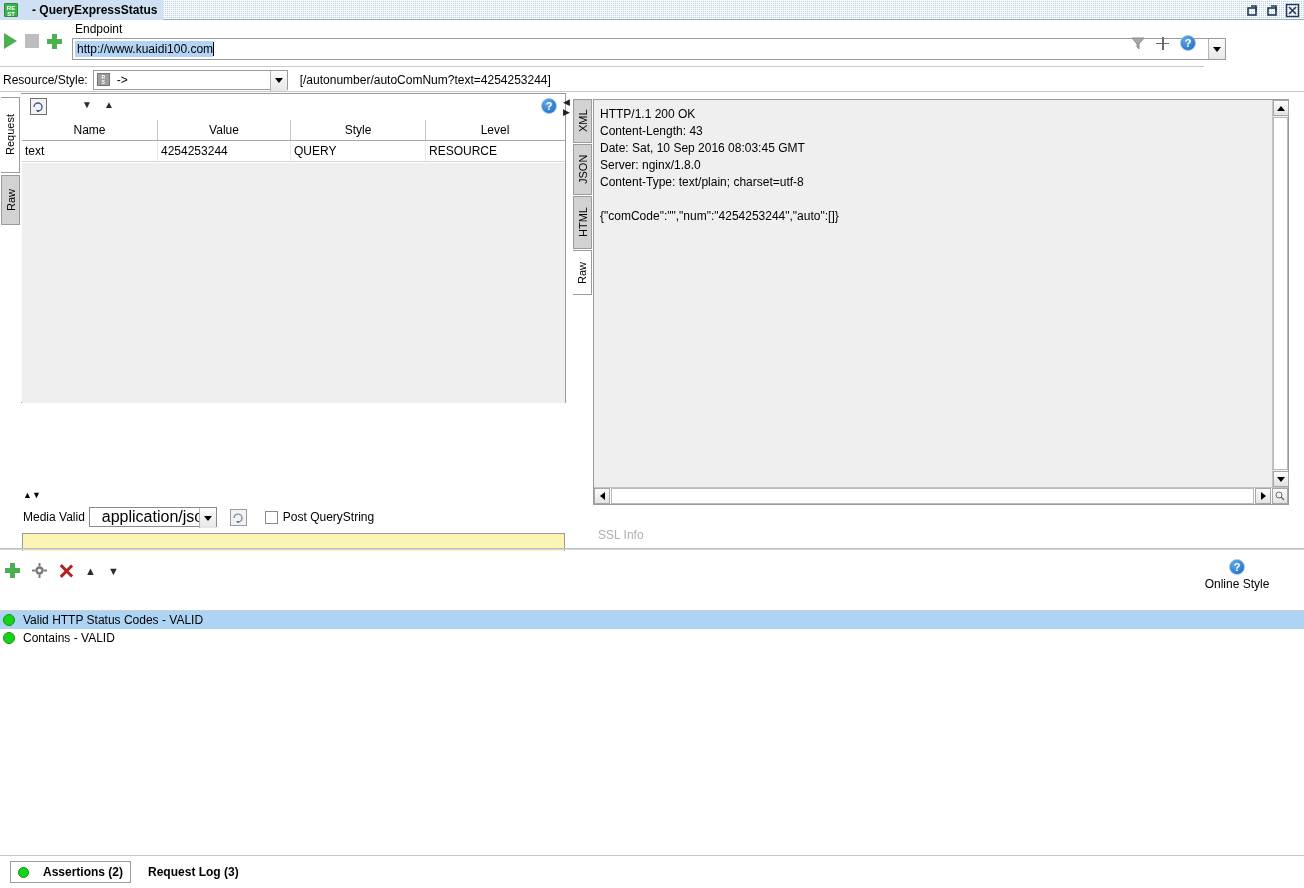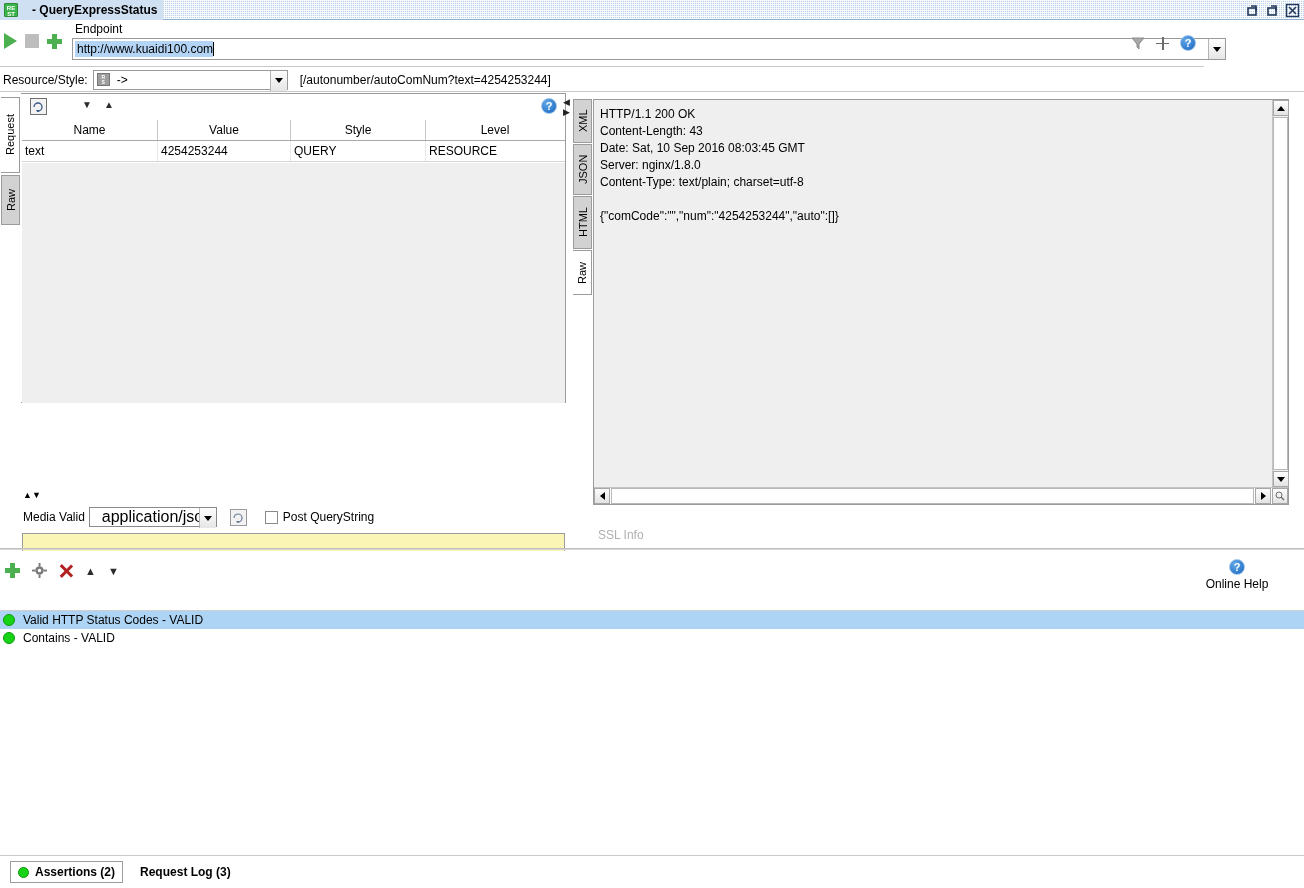--- a/index.html
+++ b/index.html
@@ -186,21 +186,21 @@
   .online-help .lbl { font-size: 12px; margin-top: 2px; }
 
   
   .assert-list { position: absolute; left: 0; top: 610px; width: 1304px; height: 245px; background: #fff; border-top: 1px solid #cfcfcf; }
   .assert-item { height: 18px; display: flex; align-items: center; gap: 8px; padding-left: 3px; font-size: 12px; }
   .assert-item.selected { background: #aed4f5; }
   .dot { width: 12px; height: 12px; border-radius: 50%; background: #16d316; border: 1px solid #0a9a0a; }
 
   
   .bottom-bar { position: absolute; left: 0; bottom: 0; width: 1304px; height: 33px; background: #ffffff; border-top: 1px solid #cacaca; display: flex; align-items: center; }
-  .btab { display: flex; align-items: center; gap: 6px; font-size: 12px; font-weight: bold; padding: 3px 7px; margin-left: 10px; }
+  .btab { display: flex; align-items: center; gap: 14px; font-size: 12px; font-weight: bold; padding: 3px 7px; margin-left: 10px; }
   .btab.active { border: 1px solid #9b9b9b; background: #ffffff; }
   .btab .dot { width: 11px; height: 11px; }
 </style>
 </head>
 <body>
 
 <div id="app">
 
   <div class="titlebar">
     <div class="title-left">
@@ -426,21 +426,21 @@
         <rect x="0" y="6.6" width="3.4" height="1.9" fill="#7a7a7a"></rect>
             <rect x="11.6" y="6.6" width="3.4" height="1.9" fill="#7a7a7a"></rect>
           </svg>
       </span>
       <span class="xmark"></span>
       <span class="at-chev">▲</span>
       <span class="at-chev">▼</span>
     </div>
     <div class="online-help">
       <span class="help-ico" style="display:inline-block;">?</span>
-      <div class="lbl">Online Help</div>
+      <div class="lbl">Online Style</div>
     </div>
   </div>
 
   <div class="assert-list">
     <div class="assert-item selected">
       <span class="dot"></span>
       <span>Valid HTTP Status Codes - VALID</span>
     </div>
     <div class="assert-item">
       <span class="dot"></span>

